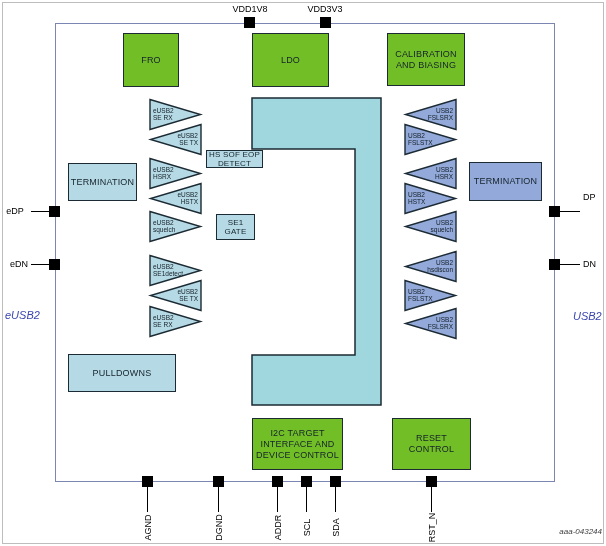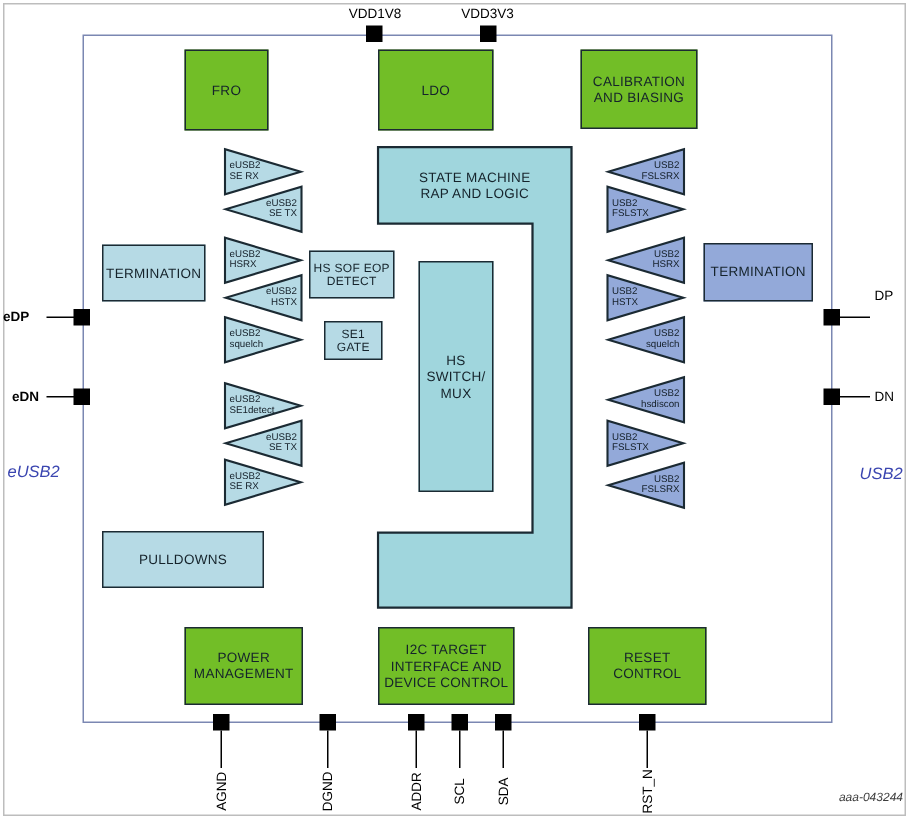--- a/index.html
+++ b/index.html
@@ -25,21 +25,21 @@
   .tri-pale{fill:#b6dae5;stroke:#1b2a33;stroke-width:1.4;}
   .tri-peri{fill:#93a9d9;stroke:#1b2a33;stroke-width:1.4;}
   .tri-txt{position:absolute;top:50%;transform:translateY(-52%);font-size:6.5px;line-height:7.5px;color:#141f28;}
   .tri-txt span{display:block;}
   .at-left{left:4px;text-align:left;}
   .at-right{right:4px;text-align:right;}
   .cshape{position:absolute;left:251px;top:97px;}
   .pin-sq{position:absolute;width:11px;height:11px;background:#000;}
   .pin-lbl{position:absolute;font-size:9px;line-height:11px;color:#000;}
   .pin-lbl.ctr{text-align:center;}
-  .pin-lbl.rt{text-align:left;font-weight:bold;}
+  .pin-lbl.rt{text-align:center;}
   .vline{position:absolute;width:1px;background:#000;}
   .hline{position:absolute;height:1px;background:#000;}
   .rot{transform:rotate(-90deg);text-align:center;}
   .domain-lbl{position:absolute;font-size:11px;font-style:italic;color:#3a45b0;}
   .watermark{position:absolute;font-size:8px;font-style:italic;color:#3c3c3c;text-align:right;}
 </style>
 </head>
 <body>
 
 <div class="canvas">
@@ -49,54 +49,41 @@
   <div class="blk green" style="left:123px;top:33px;width:56px;height:54px">
       <span>FRO</span>
     </div>
   <div class="blk green" style="left:252px;top:33px;width:77px;height:54px">
       <span>LDO</span>
     </div>
   <div class="blk green" style="left:387px;top:33px;width:78px;height:53px">
       <span>CALIBRATION
 AND BIASING</span>
     </div>
-  <div class="blk green" style="left:123px;top:418px;width:79px;height:52px">
-      <span>POWER
-MANAGEMENT</span>
-    </div>
   <div class="blk green" style="left:252px;top:418px;width:91px;height:52px">
       <span>I2C TARGET
 INTERFACE AND
 DEVICE CONTROL</span>
     </div>
   <div class="blk green" style="left:392px;top:418px;width:79px;height:52px">
       <span>RESET
 CONTROL</span>
     </div>
 
   <svg class="cshape" width="131" height="310" viewBox="0 0 131 310">
     <polygon points="1,1 130,1 130,308 1,308 1,258 104,258 104,52 1,52" fill="#a0d6dd" stroke="#1b2a33" stroke-width="1.5"></polygon>
   </svg>
-  <div class="blk" style="left:252px;top:98px;width:129px;height:51px;border:none;background:transparent">
-      <span>STATE MACHINE
-RAP AND LOGIC</span>
-    </div>
-  <div class="blk teal" style="left:279px;top:174px;width:50px;height:154px">
-      <span>HS
-SWITCH/
-MUX</span>
-    </div>
 
   <div class="blk pale" style="left:68px;top:163px;width:69px;height:38px">
       <span>TERMINATION</span>
     </div>
   <div class="blk pale" style="left:68px;top:354px;width:108px;height:38px">
       <span>PULLDOWNS</span>
     </div>
-  <div class="blk pale thick" style="left:206px;top:167px;width:57px;height:32px;font-size:8px;line-height:9.5px">
+  <div class="blk pale thick" style="left:206px;top:150px;width:57px;height:18px;font-size:8px;line-height:9.5px">
       <span>HS SOF EOP
 DETECT</span>
     </div>
   <div class="blk pale thick" style="left:216px;top:214px;width:39px;height:26px;font-size:8px;line-height:9.5px">
       <span>SE1
 GATE</span>
     </div>
 
   <div class="blk peri" style="left:469px;top:162px;width:73px;height:39px">
       <span>TERMINATION</span>

